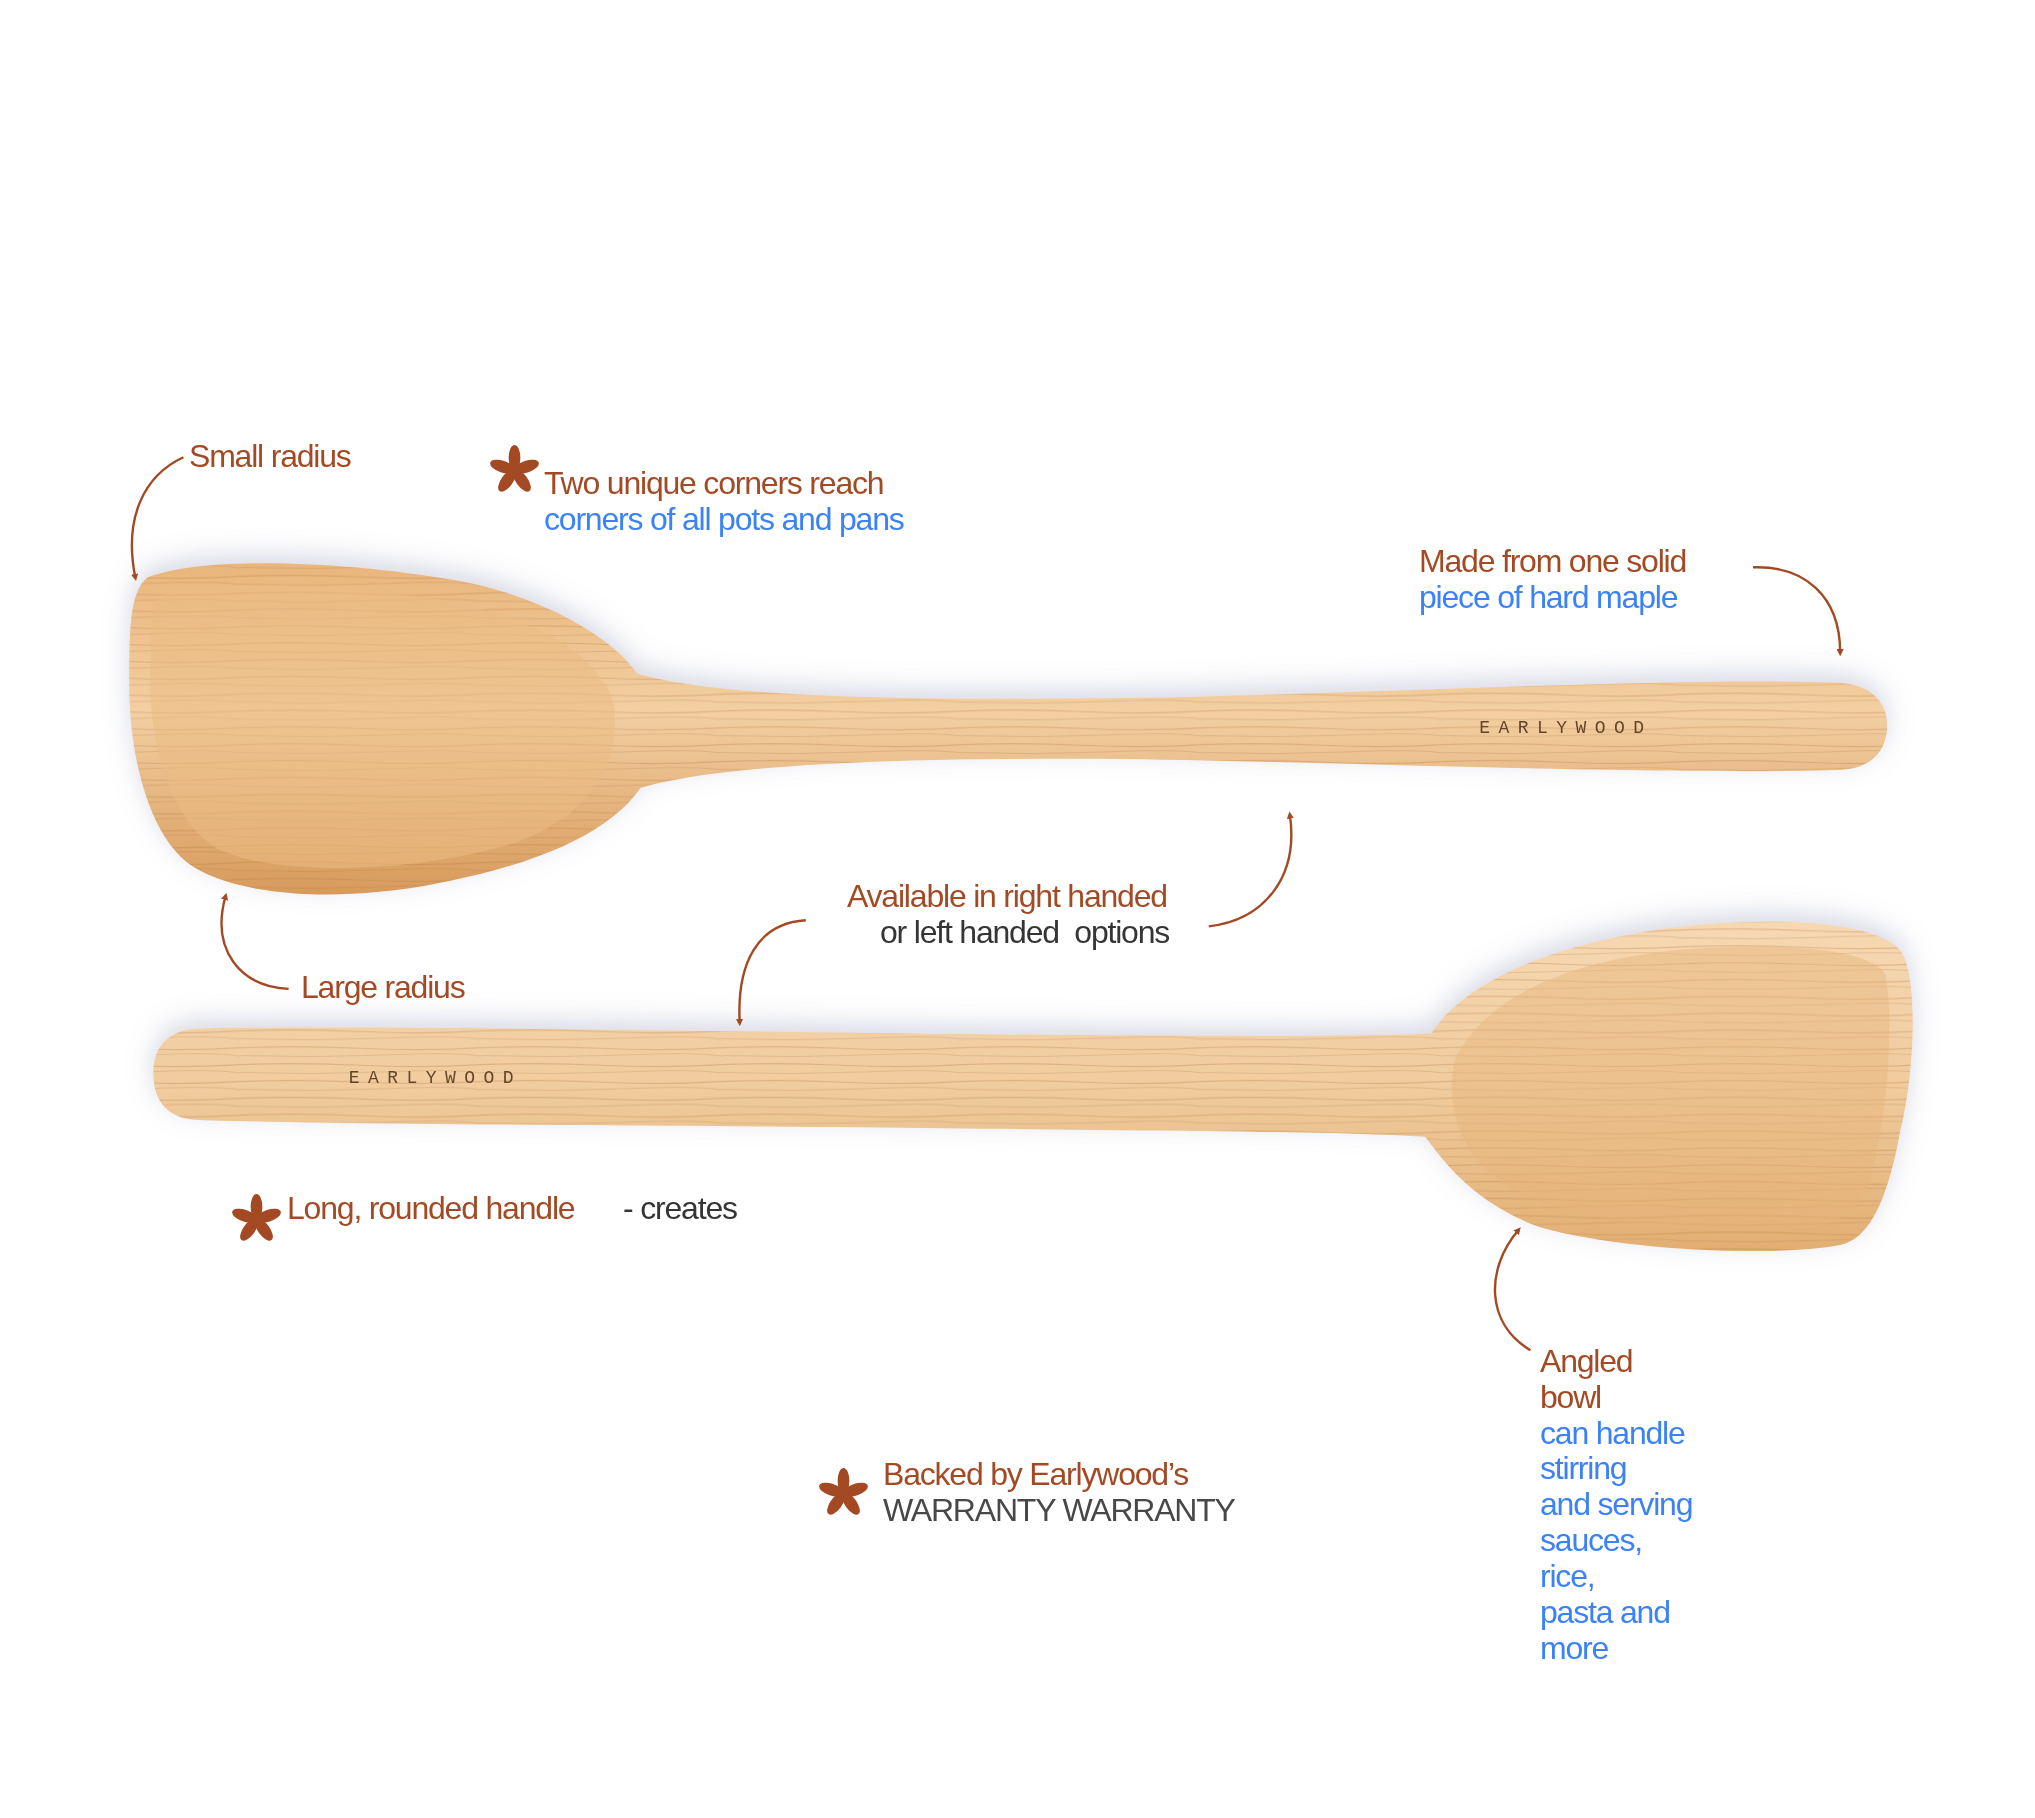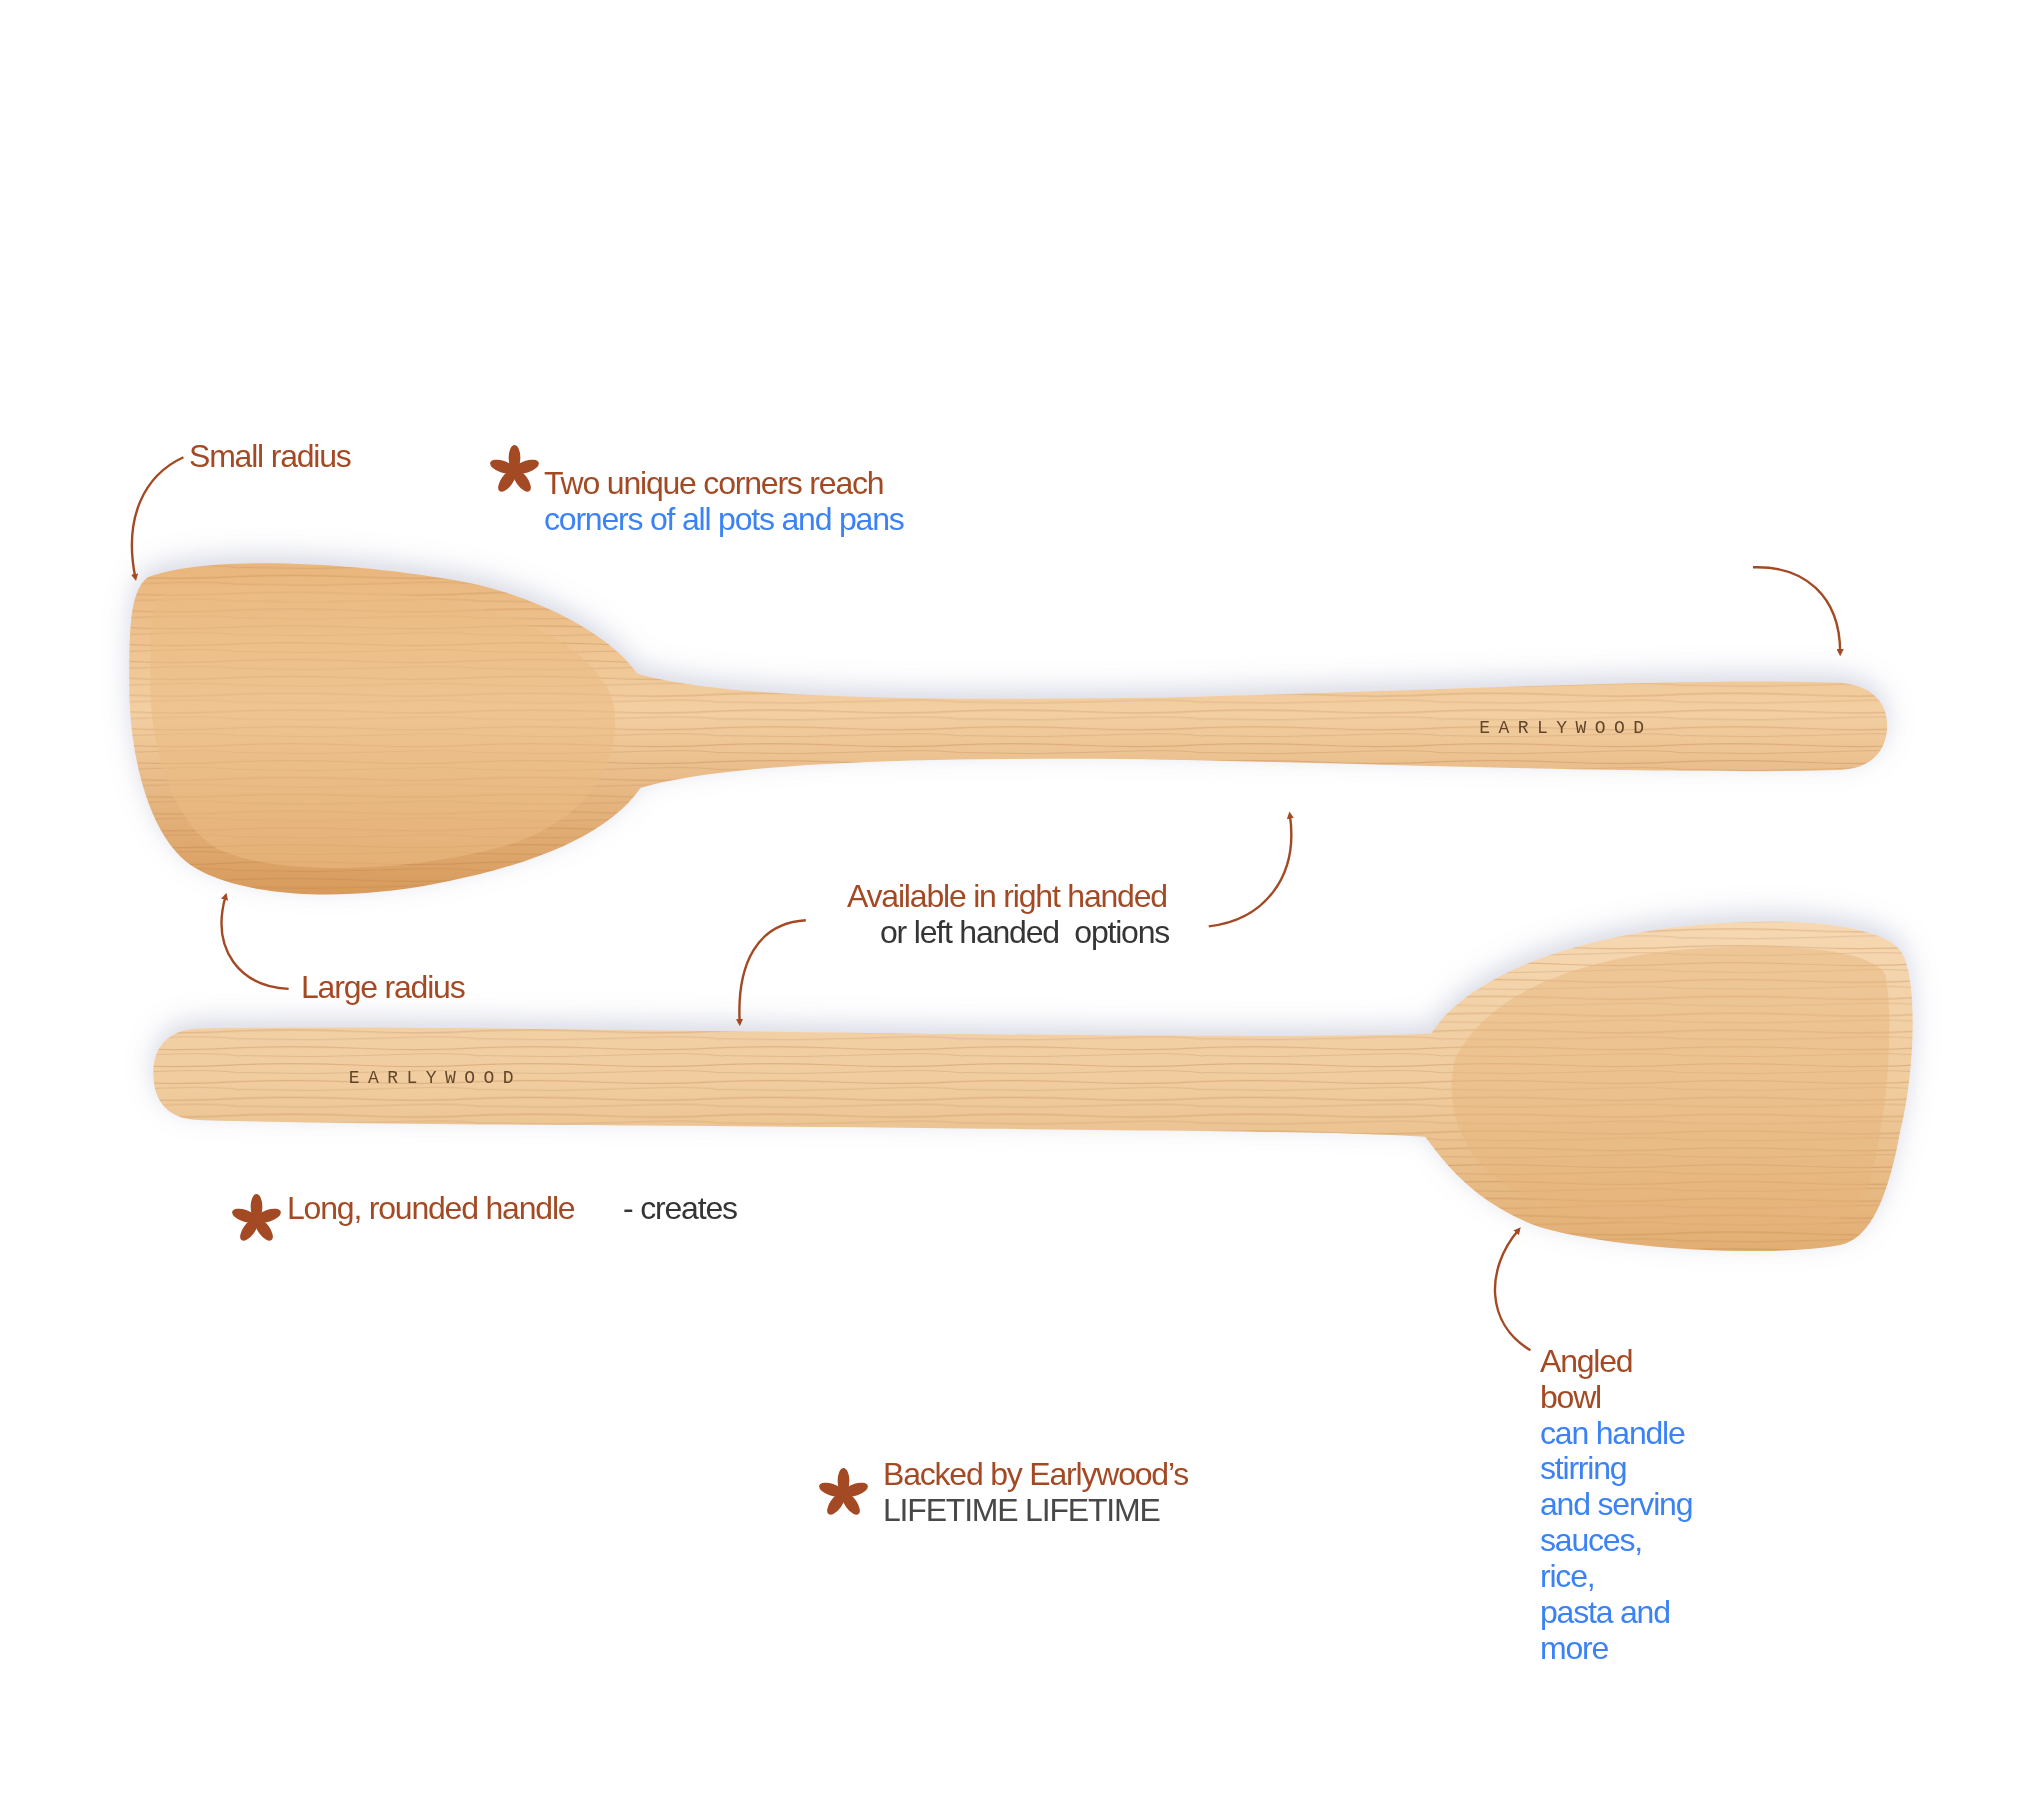--- a/index.html
+++ b/index.html
@@ -117,20 +117,24 @@
       <ellipse cx="0" cy="-26" rx="12" ry="26" transform="rotate(144)"></ellipse>
       <ellipse cx="0" cy="-26" rx="12" ry="26" transform="rotate(216)"></ellipse>
       <ellipse cx="0" cy="-26" rx="12" ry="26" transform="rotate(288)"></ellipse>
     </g>
   </svg>
   <div class="callout t-size" style="left:544px; top:442px;margin-top:24px;">
     <div class="accent">Two unique corners reach</div>
     <div class="gray">corners of all pots and pans</div>
   </div>
 
+  <div class="callout t-size" style="left:1419px; top:544px;">
+    <div class="accent">Made from one solid</div>
+    <div class="gray">piece of hard maple</div>
+  </div>
 
   <div class="callout t-size" style="left:847px; top:879px;">
     <div class="accent">Available in right handed</div>
     <div class="dark" style="white-space:pre;margin-left:33px;">or left handed  options</div>
   </div>
 
   <div class="callout t-size accent" style="left:301px; top:970px;">
     <div>Large radius</div>
   </div>
 
@@ -160,17 +164,17 @@
     <g fill="#A34A24" transform="translate(50,52)">
       <ellipse cx="0" cy="-26" rx="12" ry="26"></ellipse>
       <ellipse cx="0" cy="-26" rx="12" ry="26" transform="rotate(72)"></ellipse>
       <ellipse cx="0" cy="-26" rx="12" ry="26" transform="rotate(144)"></ellipse>
       <ellipse cx="0" cy="-26" rx="12" ry="26" transform="rotate(216)"></ellipse>
       <ellipse cx="0" cy="-26" rx="12" ry="26" transform="rotate(288)"></ellipse>
     </g>
   </svg>
   <div class="callout t-size" style="left:883px; top:1457px;">
     <div class="accent">Backed by Earlywood’s</div>
-    <div style="color:#4a4748;">LIFETIME LIFETIME</div>
+    <div style="color:#4a4748;">WARRANTY WARRANTY</div>
   </div>
 
 </div>
 
 
 </body></html>

